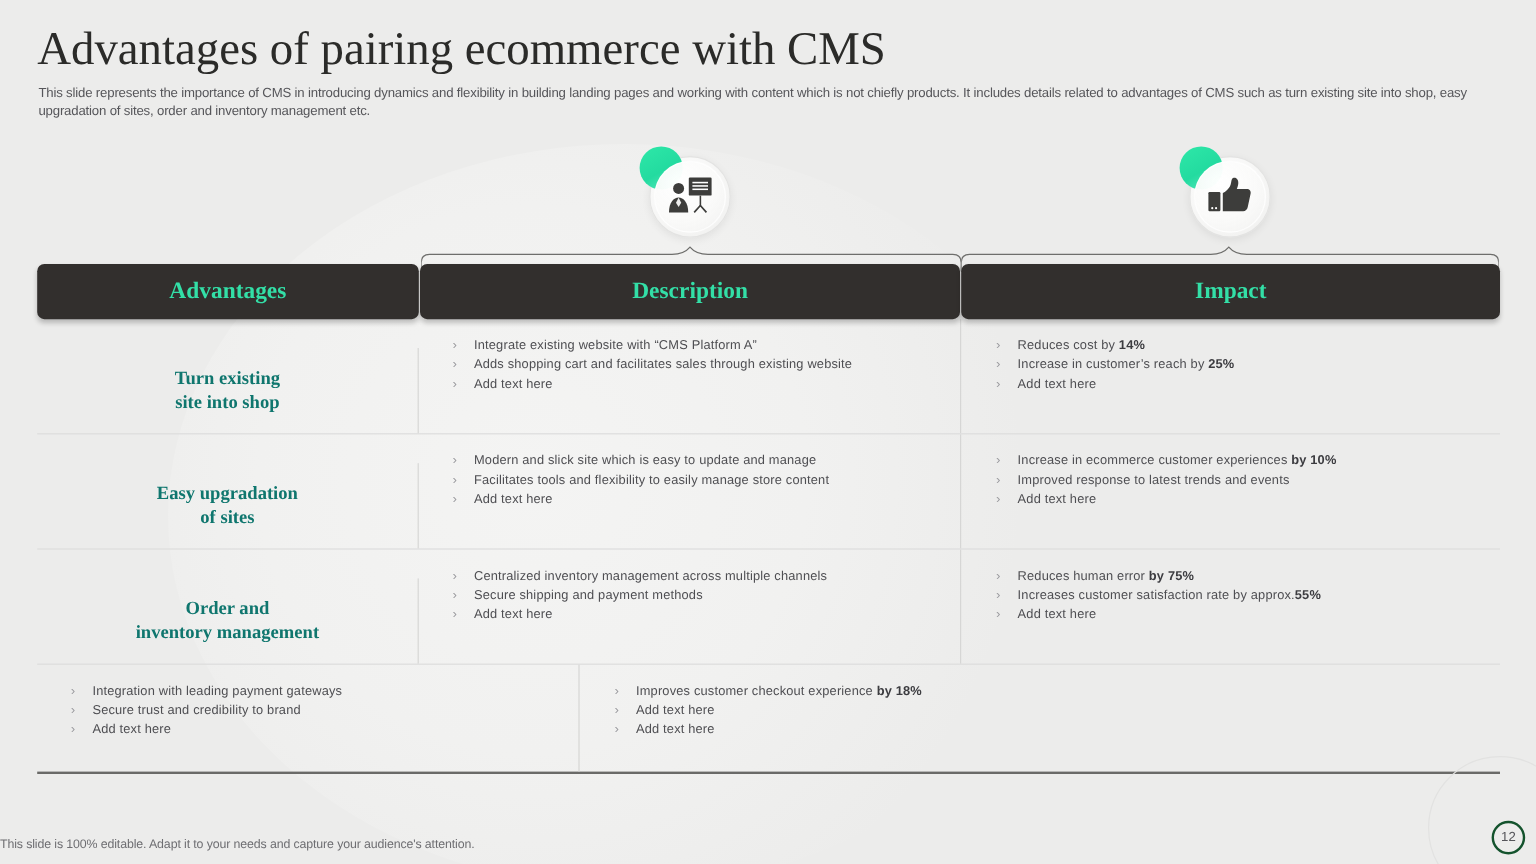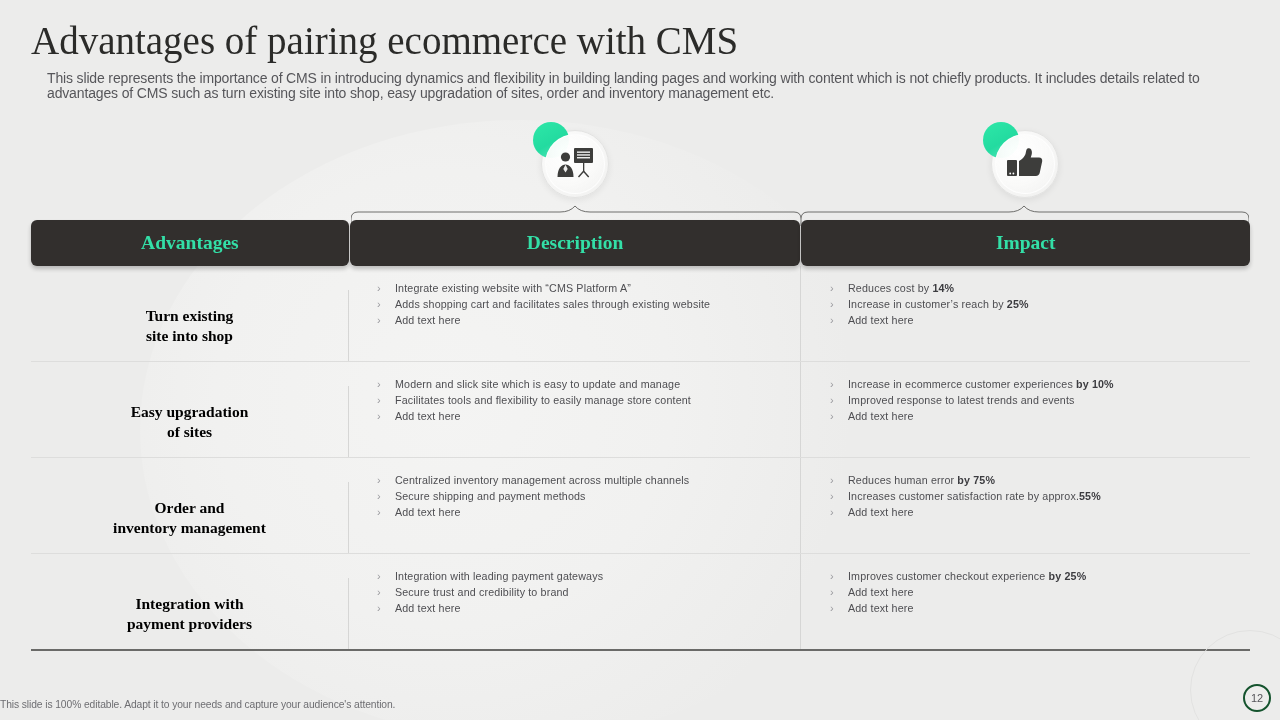--- a/index.html
+++ b/index.html
@@ -45,25 +45,24 @@
     color: #2b2b29;
     letter-spacing: 0px;
     white-space: nowrap;
   }
 
   .subtitle {
     position: absolute;
     left: 32px;
     top: 71px;
     width: 1212px;
-    font-size: 14px;
+    font-size: 11px;
     line-height: 15px;
     color: #56565a;
     letter-spacing: -0.15px;
-    margin-left: 15px;
   }
 
   
   .badge {
     position: absolute;
     width: 68px;
     height: 68px;
     border-radius: 50%;
     background: radial-gradient(circle at 38% 34%, #ffffff 0%, #f6f6f5 58%, #eeeeed 100%);
     border: 1px solid #e3e3e2;
@@ -145,21 +144,21 @@
   .cell-adv {
     width: 318px;
     display: flex;
     align-items: center;
     justify-content: center;
     text-align: center;
     font-family: "Liberation Serif", serif;
     font-weight: bold;
     font-size: 15.5px;
     line-height: 19.5px;
-    color: #000000;
+    color: #0f766e;
     border-right: 1px solid #d6d6d5;
     padding: 16px 12px;
     margin-top: 24px;
   }
   .cell-desc {
     width: 452px;
     border-right: 1px solid #d6d6d5;
     padding: 14px 0 14px 28px;
   }
   .cell-imp {
@@ -325,31 +324,30 @@
           </div>
           <div class="cell-imp">
             <ul class="bullets">
               <li><span class="chev">›</span><span>Reduces human error </span><b>by 75%</b></li>
               <li><span class="chev">›</span><span>Increases customer satisfaction rate by approx.</span><b>55%</b></li>
               <li><span class="chev">›</span><span>Add text here</span></li>
             </ul>
           </div>
         </div>
         <div class="trow">
-          <div class="cell-adv">Integration with<br>payment providers</div>
           <div class="cell-desc">
             <ul class="bullets">
               <li><span class="chev">›</span><span>Integration with leading payment gateways</span></li>
               <li><span class="chev">›</span><span>Secure trust and credibility to brand</span></li>
               <li><span class="chev">›</span><span>Add text here</span></li>
             </ul>
           </div>
           <div class="cell-imp">
             <ul class="bullets">
-              <li><span class="chev">›</span><span>Improves customer checkout experience </span><b>by 25%</b></li>
+              <li><span class="chev">›</span><span>Improves customer checkout experience </span><b>by 18%</b></li>
               <li><span class="chev">›</span><span>Add text here</span></li>
               <li><span class="chev">›</span><span>Add text here</span></li>
             </ul>
           </div>
         </div>
       </div>
   </div>
 
   <div class="footer-note">This slide is 100% editable. Adapt it to your needs and capture your audience's attention.</div>
   <div class="corner-arc"></div>

